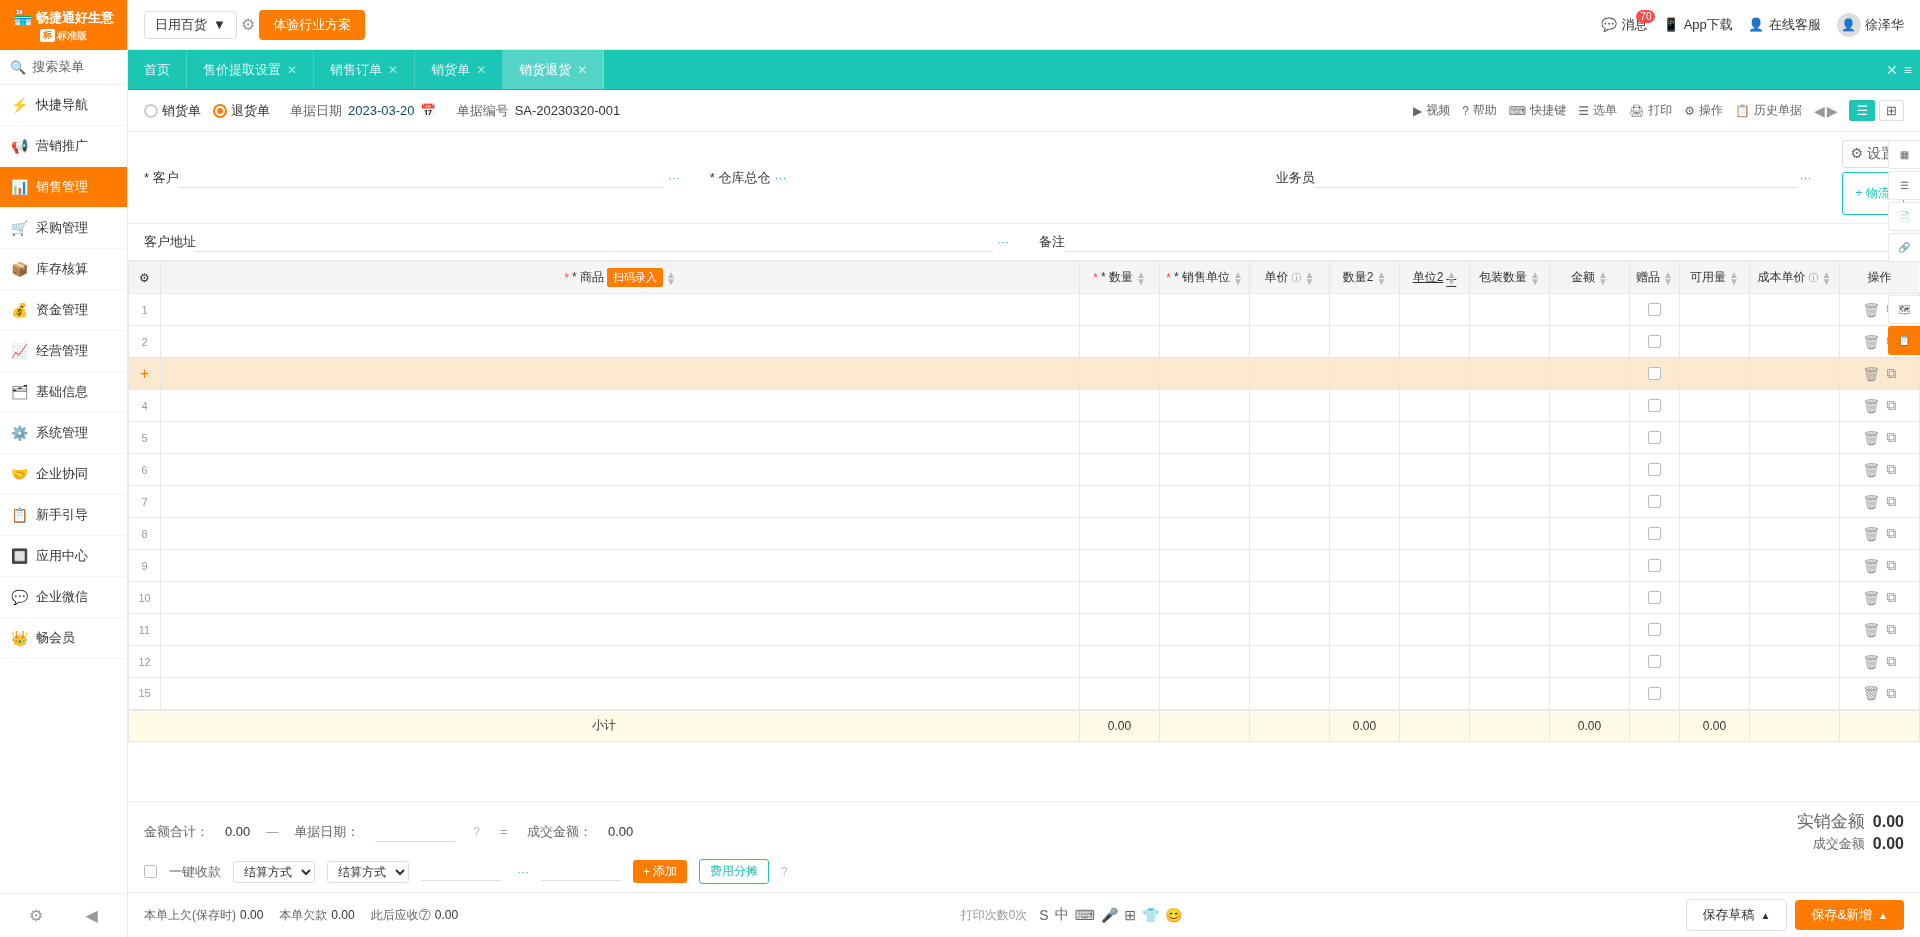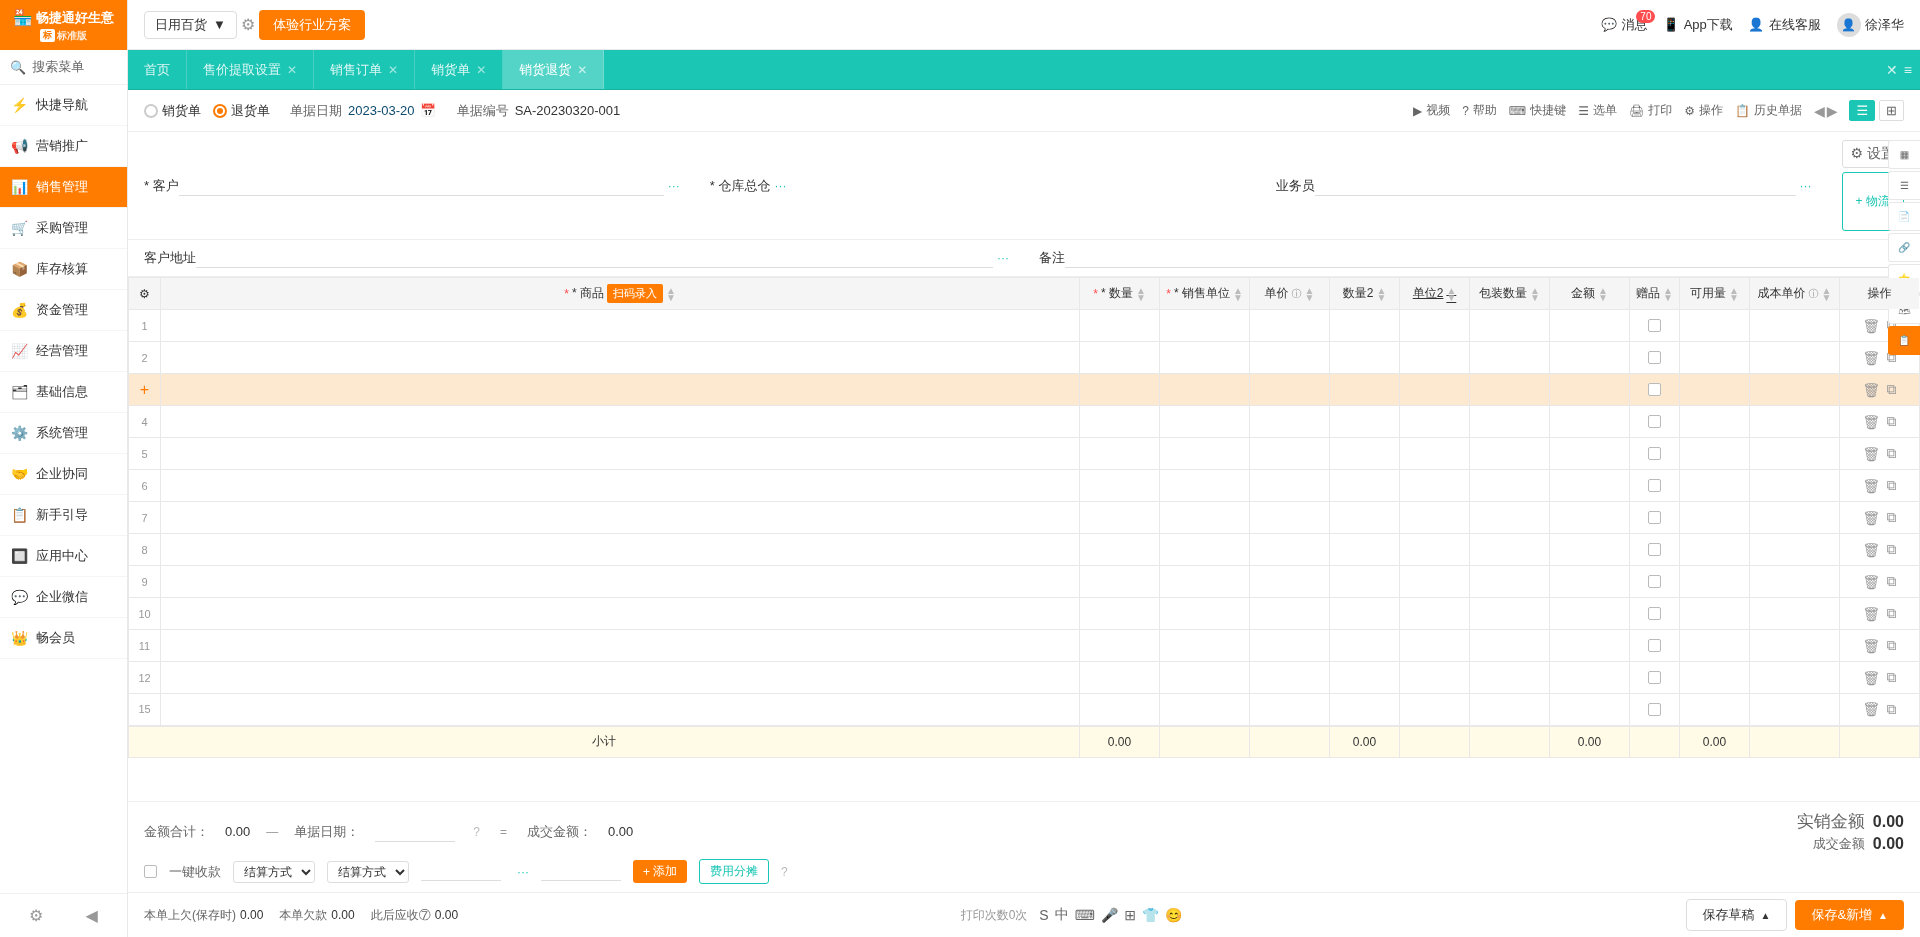--- a/index.html
+++ b/index.html
@@ -95,21 +95,21 @@
     .form-row {
       background: #fff; padding: 8px 16px; border-bottom: 1px solid #eee;
       display: flex; align-items: center; gap: 30px;
     }
     .form-field { display: flex; align-items: center; gap: 0; font-size: 13px; flex: 1; }
     .form-field-label { color: #333; white-space: nowrap; }
     .form-field-input { flex: 1; border: none; border-bottom: 1px solid #ddd; padding: 2px 4px; font-size: 13px; outline: none; color: #333; background: transparent; }
     .form-more { color: #1bc6b4; cursor: pointer; font-size: 12px; margin-left: 4px; }
     .form-field-val { color: #333; font-size: 13px; }
     .settings-btn { background: #fff; border: 1px solid #ddd; border-radius: 3px; padding: 4px 8px; cursor: pointer; font-size: 14px; color: #666; }
-    .add-logistics-btn { background: #fff; border: 1px solid #1bc6b4; color: #1bc6b4; border-radius: 3px; padding: 20px 10px; cursor: pointer; font-size: 12px; }
+    .add-logistics-btn { background: #fff; border: 1px solid #1bc6b4; color: #1bc6b4; border-radius: 3px; padding: 12px 10px; cursor: pointer; font-size: 12px; }
 
     
     .table-wrap { flex: 1; overflow: auto; background: #fff; }
     .data-table { width: 100%; border-collapse: collapse; font-size: 12px; }
     .data-table th {
       background: #f5f5f5; border: 1px solid #e8e8e8; padding: 6px 4px;
       text-align: center; font-weight: 500; color: #333; white-space: nowrap; position: sticky; top: 0; z-index: 2;
     }
     .data-table td { border: 1px solid #e8e8e8; padding: 4px; text-align: center; color: #333; height: 32px; }
     .data-table tr.active-row td { background: #fde8d0; }

